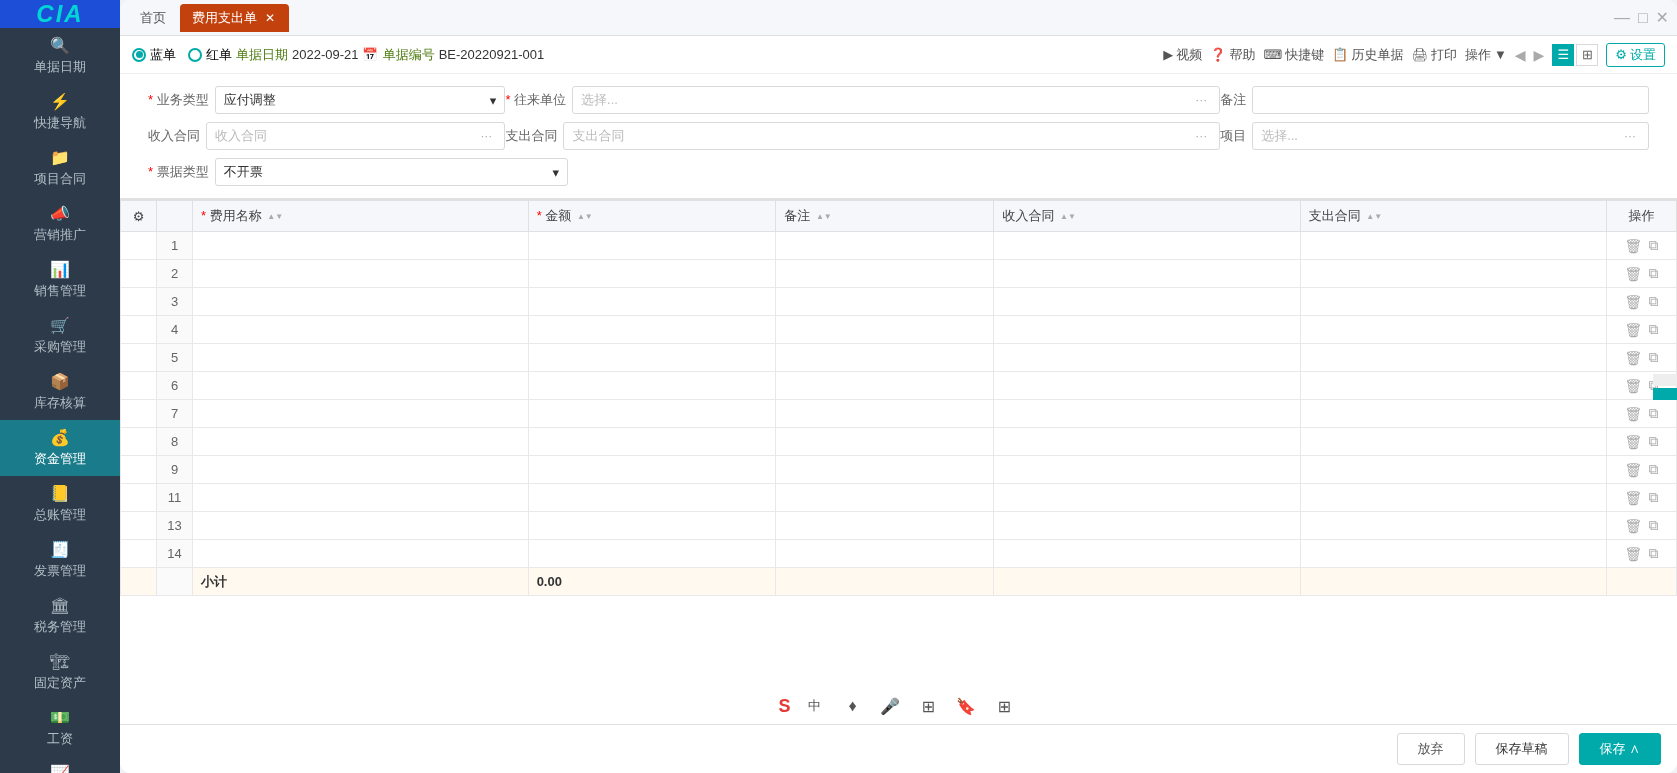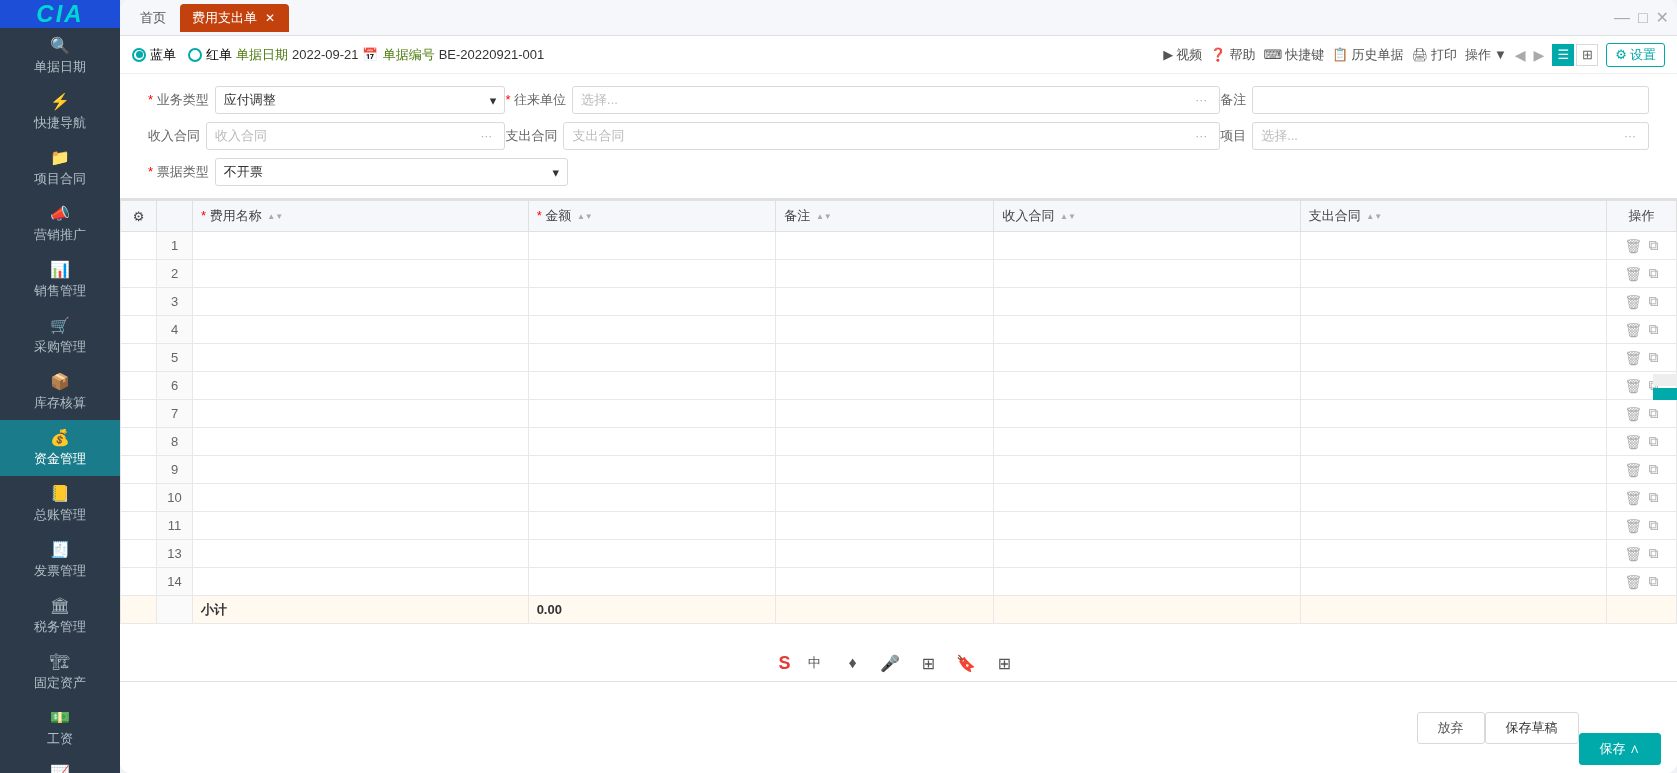--- a/index.html
+++ b/index.html
@@ -276,35 +276,35 @@
     }
 
     
     .bottom-toolbar {
       display: flex;
       align-items: center;
       justify-content: flex-end;
       padding: 8px 16px;
       border-top: 1px solid #e0e0e0;
       background: #fff;
+      gap: 10px;
     }
     .btn {
       padding: 6px 20px;
       border-radius: 3px;
       cursor: pointer;
       font-size: 13px;
       border: 1px solid #d9d9d9;
       background: #fff;
       color: #555;
     }
     .btn-primary {
       background: #00aaaa;
       color: #fff;
       border-color: #00aaaa;
-      margin-top: 43px;
     }
     .btn-save-draft {
       background: #fff;
       color: #333;
       border-color: #d9d9d9;
     }
 
     .sort-arrows {
       display: inline-flex;
       flex-direction: column;
@@ -773,35 +773,20 @@
       <td></td>
       <td class="col-op">
         <div class="op-icons">
           <span class="op-icon">🗑</span>
           <span class="op-icon">⧉</span>
         </div>
       </td>
     </tr>
           <tr>
       <td class="col-settings"></td>
-      <td class="col-num">10</td>
-      <td></td>
-      <td></td>
-      <td></td>
-      <td></td>
-      <td></td>
-      <td class="col-op">
-        <div class="op-icons">
-          <span class="op-icon">🗑</span>
-          <span class="op-icon">⧉</span>
-        </div>
-      </td>
-    </tr>
-          <tr>
-      <td class="col-settings"></td>
       <td class="col-num">11</td>
       <td></td>
       <td></td>
       <td></td>
       <td></td>
       <td></td>
       <td class="col-op">
         <div class="op-icons">
           <span class="op-icon">🗑</span>
           <span class="op-icon">⧉</span>

